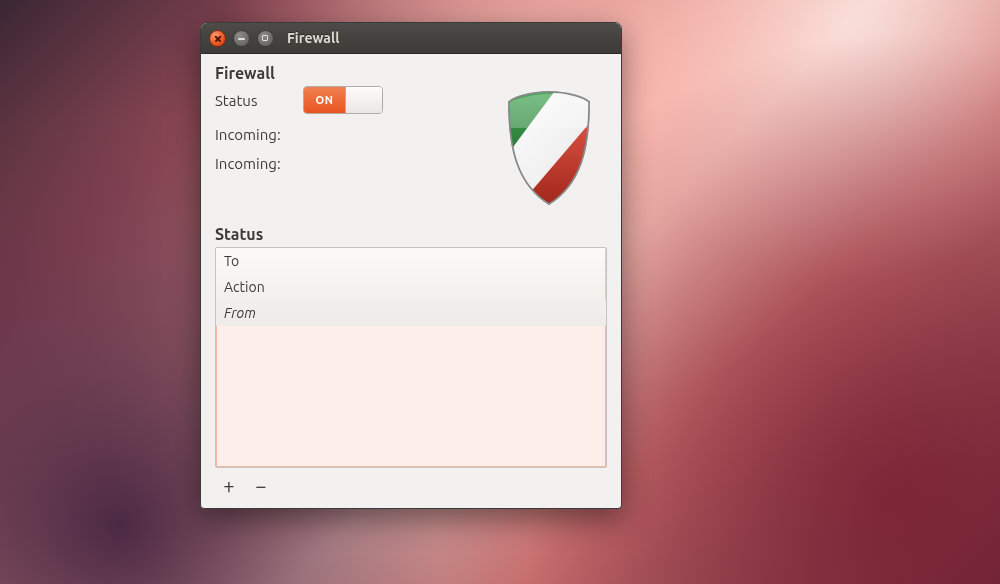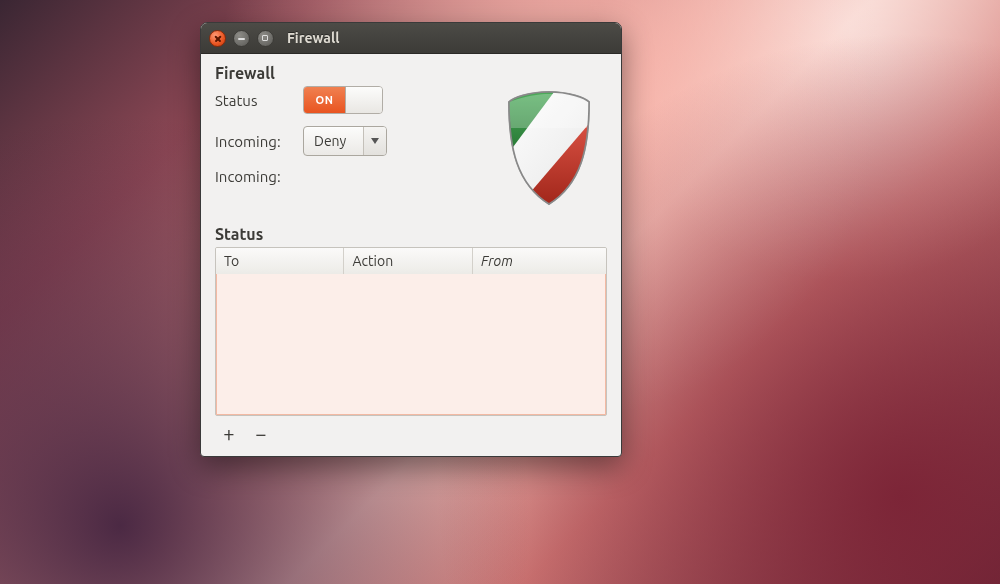--- a/index.html
+++ b/index.html
@@ -50,21 +50,21 @@
   .select{display:flex;border:1px solid #aba79f;border-radius:4px;overflow:hidden;height:28px;background:linear-gradient(to bottom,#fcfcfb,#ebe9e6);box-shadow:0 1px 0 rgba(255,255,255,.6) inset;min-width:82px;}
   .select-value{flex:1;padding:0 10px;display:flex;align-items:center;font-size:14px;}
   .select-arrow{width:22px;border-left:1px solid #c4c0b9;display:flex;align-items:center;justify-content:center;background:linear-gradient(to bottom,#f5f4f2,#e3e1dd);}
   .select-arrow svg{width:8px;height:6px;}
   
   .shield-wrap{margin-left:auto;padding-right:8px;padding-top:2px;}
   .shield{width:100px;height:120px;}
   
   .rules-title{font-weight:bold;font-size:16px;margin-top:14px;margin-bottom:4px;}
   .table{border:1px solid #c6c3bd;border-radius:2px;overflow:hidden;}
-  .thead{display:flex;background:linear-gradient(to bottom,#fbfaf9,#ecebe7);}
+  .thead{display:flex;background:linear-gradient(to bottom,#fbfaf9,#ecebe7);flex-direction:column;}
   .th{flex:1;padding:5px 8px;font-size:14px;border-right:1px solid #d3d0ca;}
   .th:last-child{border-right:none;flex:1.05;font-style:italic;}
   .tbody{height:140px;background:#fceee9;border:1px solid #f3b9a3;border-top:none;margin:0;}
   .tbody-inner{height:100%;}
   
   .table-actions{display:flex;gap:12px;padding:8px 4px 0 4px;align-items:center;}
   .act-btn{width:20px;height:20px;display:flex;align-items:center;justify-content:center;color:#3c3b37;font-size:20px;line-height:1;cursor:pointer;}
 </style>
 </head>
 <body>
@@ -86,28 +86,20 @@
           <div class="row">
             <div class="lbl">Status</div>
             <div class="toggle">
               <div class="toggle-on">ON</div>
               <div class="toggle-knob"></div>
             </div>
           </div>
 
           <div class="row">
             <div class="lbl">Incoming:</div>
-            <div class="select">
-              <div class="select-value">Deny</div>
-              <div class="select-arrow">
-                <svg viewBox="0 0 8 6">
-                    <path d="M0 0 L8 0 L4 6 Z" fill="#555"></path>
-                  </svg>
-              </div>
-            </div>
           </div>
 
           <div class="row">
             <div class="lbl">Incoming:</div>
           </div>
         </div>
 
         <div class="shield-wrap">
           <svg class="shield" viewBox="0 0 100 120">
             <defs>

